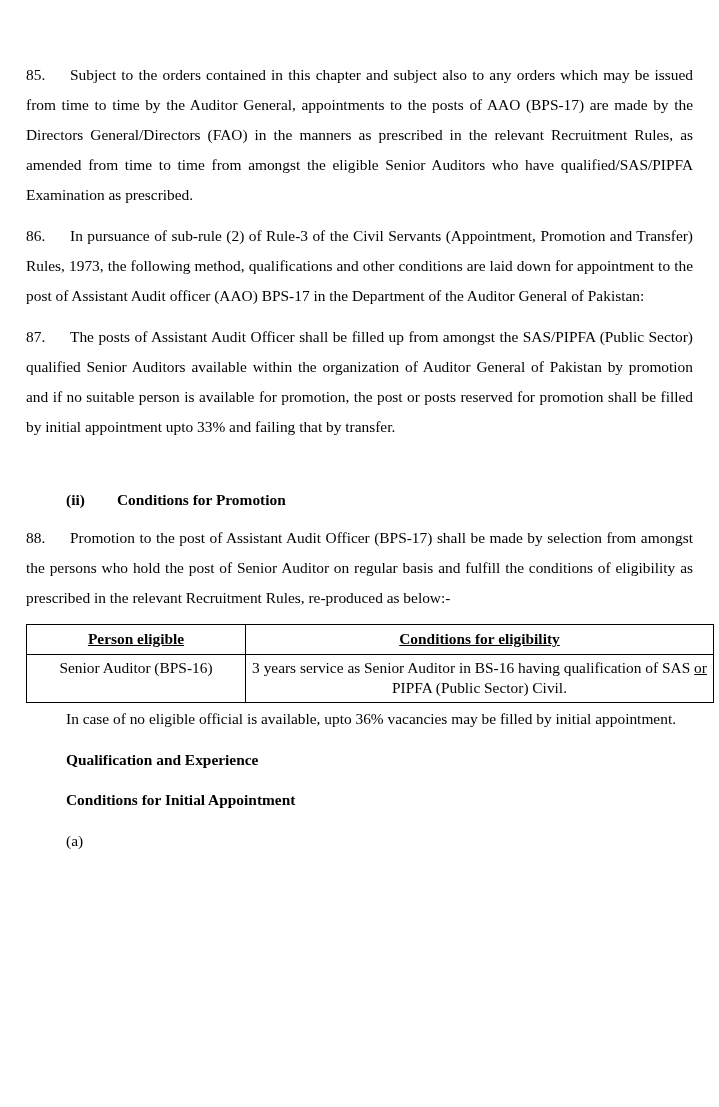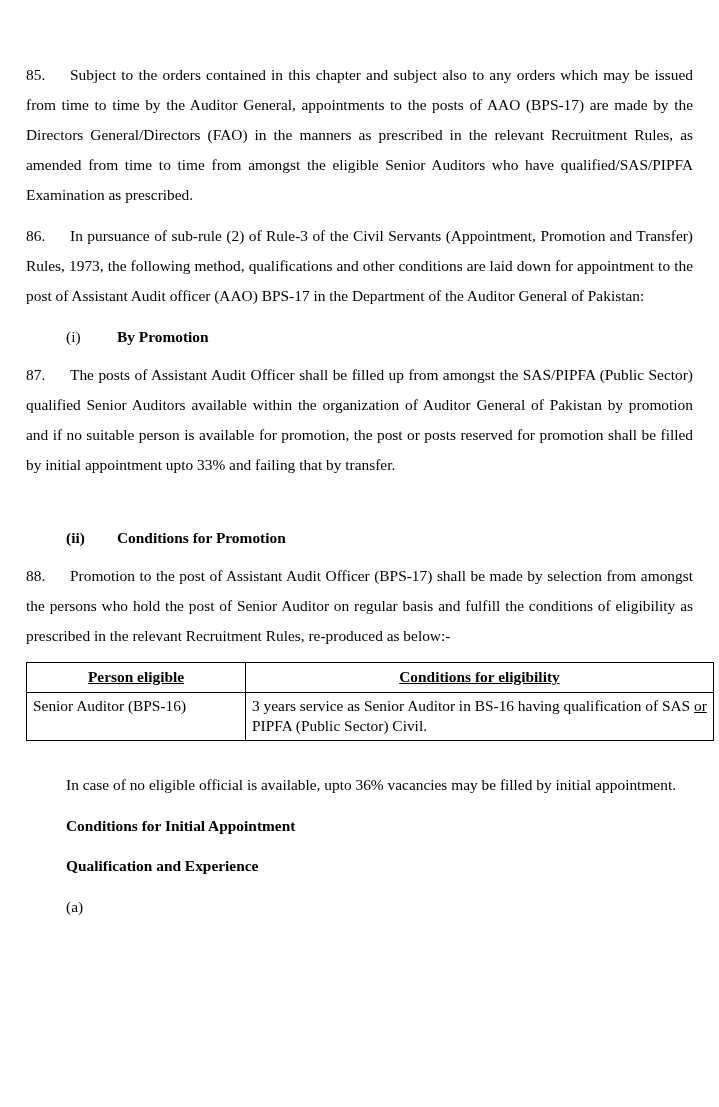--- a/index.html
+++ b/index.html
@@ -65,35 +65,35 @@
   
   .ipara {
     font-size: 15.4px;
     line-height: 30px;
     text-align: justify;
     margin: 0 0 11px 0;
     text-indent: 40px;
   }
   
   .tbl-wrap {
-    margin: 10px 0 29px 0;
+    margin: 10px 0 1px 0;
   }
   table.rules {
     border-collapse: collapse;
     width: 661px;
     table-layout: fixed;
     font-size: 15.4px;
   }
   table.rules td, table.rules th {
     border: 1px solid #000000;
     vertical-align: top;
     padding: 3px 6px 4px 6px;
     line-height: 20px;
     font-weight: 400;
-    text-align: left;
+    text-align: center;
   }
   table.rules th {
     text-align: center;
     padding-top: 4px;
     padding-bottom: 5px;
   }
   table.rules th span.hd {
     font-weight: 700;
     text-decoration: underline;
   }
@@ -122,21 +122,20 @@
 </style>
 </head>
 <body>
 
 <div class="page">
 
   <p class="para"><span class="num">85.</span><span>Subject to the orders contained in this chapter and subject also to any orders which may be issued from time to time by the Auditor General, appointments  to the posts of AAO (BPS-17) are made by the   Directors General/Directors (FAO) in the manners as prescribed in the relevant Recruitment Rules, as amended from time to time from amongst the eligible Senior Auditors who have qualified/SAS/PIPFA Examination as prescribed.</span></p>
 
   <p class="para"><span class="num">86.</span><span>In pursuance of sub-rule (2) of Rule-3 of the Civil Servants (Appointment, Promotion and Transfer) Rules, 1973, the following method, qualifications and other conditions are laid down for appointment to the post of Assistant Audit  officer (AAO) BPS-17 in the Department of the Auditor General of Pakistan:</span></p>
 
-  <div class="subhead"><span class="rn">(i)</span><span class="lbl">By Promotion</span></div>
 
   <p class="para"><span class="num">87.</span><span>The posts of Assistant Audit Officer shall be filled up from amongst the SAS/PIPFA (Public Sector) qualified Senior Auditors available within the organization of Auditor General of Pakistan by promotion and  if no suitable person is available for promotion, the post or posts reserved for promotion shall be filled by initial appointment upto 33% and failing that by transfer.</span></p>
 
   <div class="subhead"><span class="rn b">(ii)</span><span class="lbl">Conditions for Promotion</span></div>
 
   <p class="para"><span class="num">88.</span><span>Promotion to the post of Assistant Audit Officer (BPS-17) shall be made by selection from amongst the persons who hold the post of Senior Auditor on regular basis and fulfill the conditions of eligibility as prescribed in the relevant Recruitment Rules, re-produced as below:-</span></p>
 
   <div class="tbl-wrap">
     <table class="rules">
       <thead>
@@ -151,20 +150,20 @@
           <td class="col-b"><span>3 years service as Senior Auditor in BS-16 having  qualification of SAS </span><span class="u">or</span><span> PIPFA (Public Sector) Civil.</span></td>
         </tr>
       </tbody>
     </table>
   </div>
 
 
   <p class="ipara">In case of no eligible official is available, upto 36% vacancies may be filled by initial appointment.</p>
 
 
+  <div class="bhead">Qualification and Experience</div>
   <div class="bhead">Conditions for Initial Appointment</div>
-  <div class="bhead">Qualification and Experience</div>
 
   <div class="litem">
     <span class="mark">(a)</span>
   </div>
 
 </div>
 
 </body></html>

